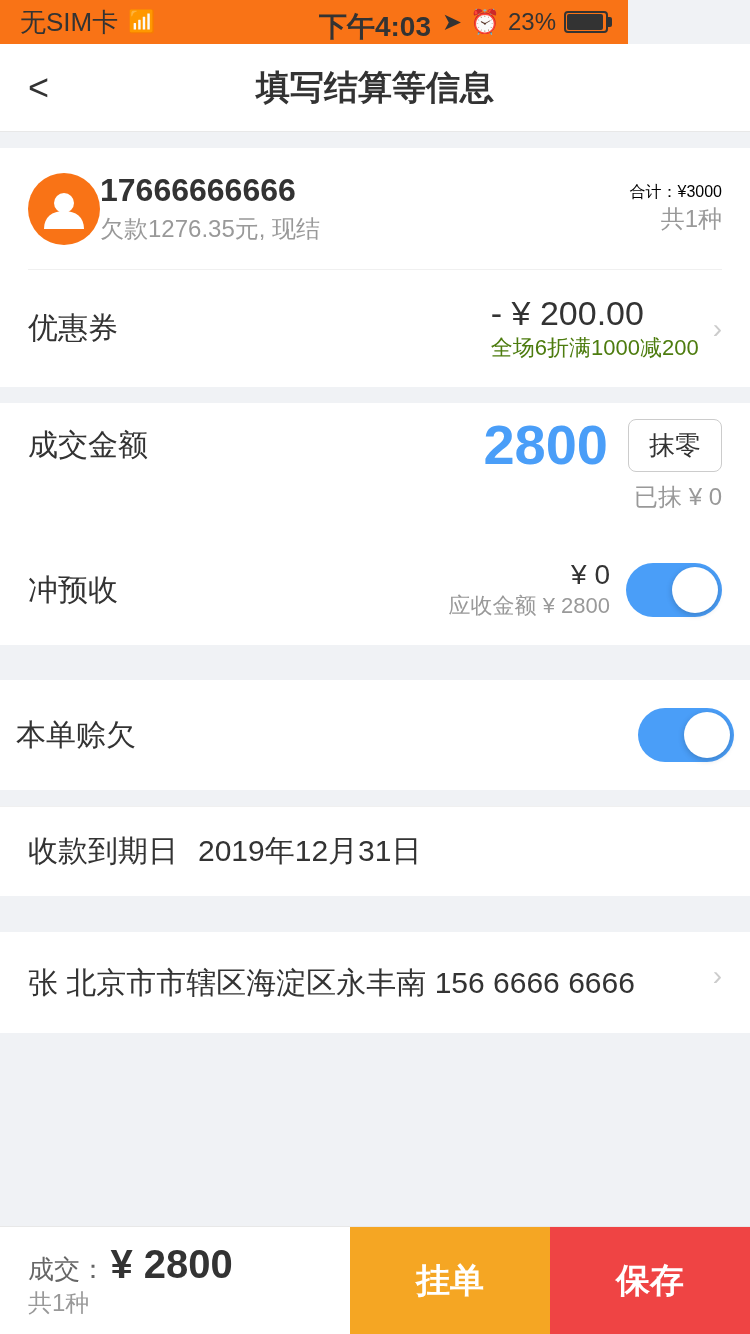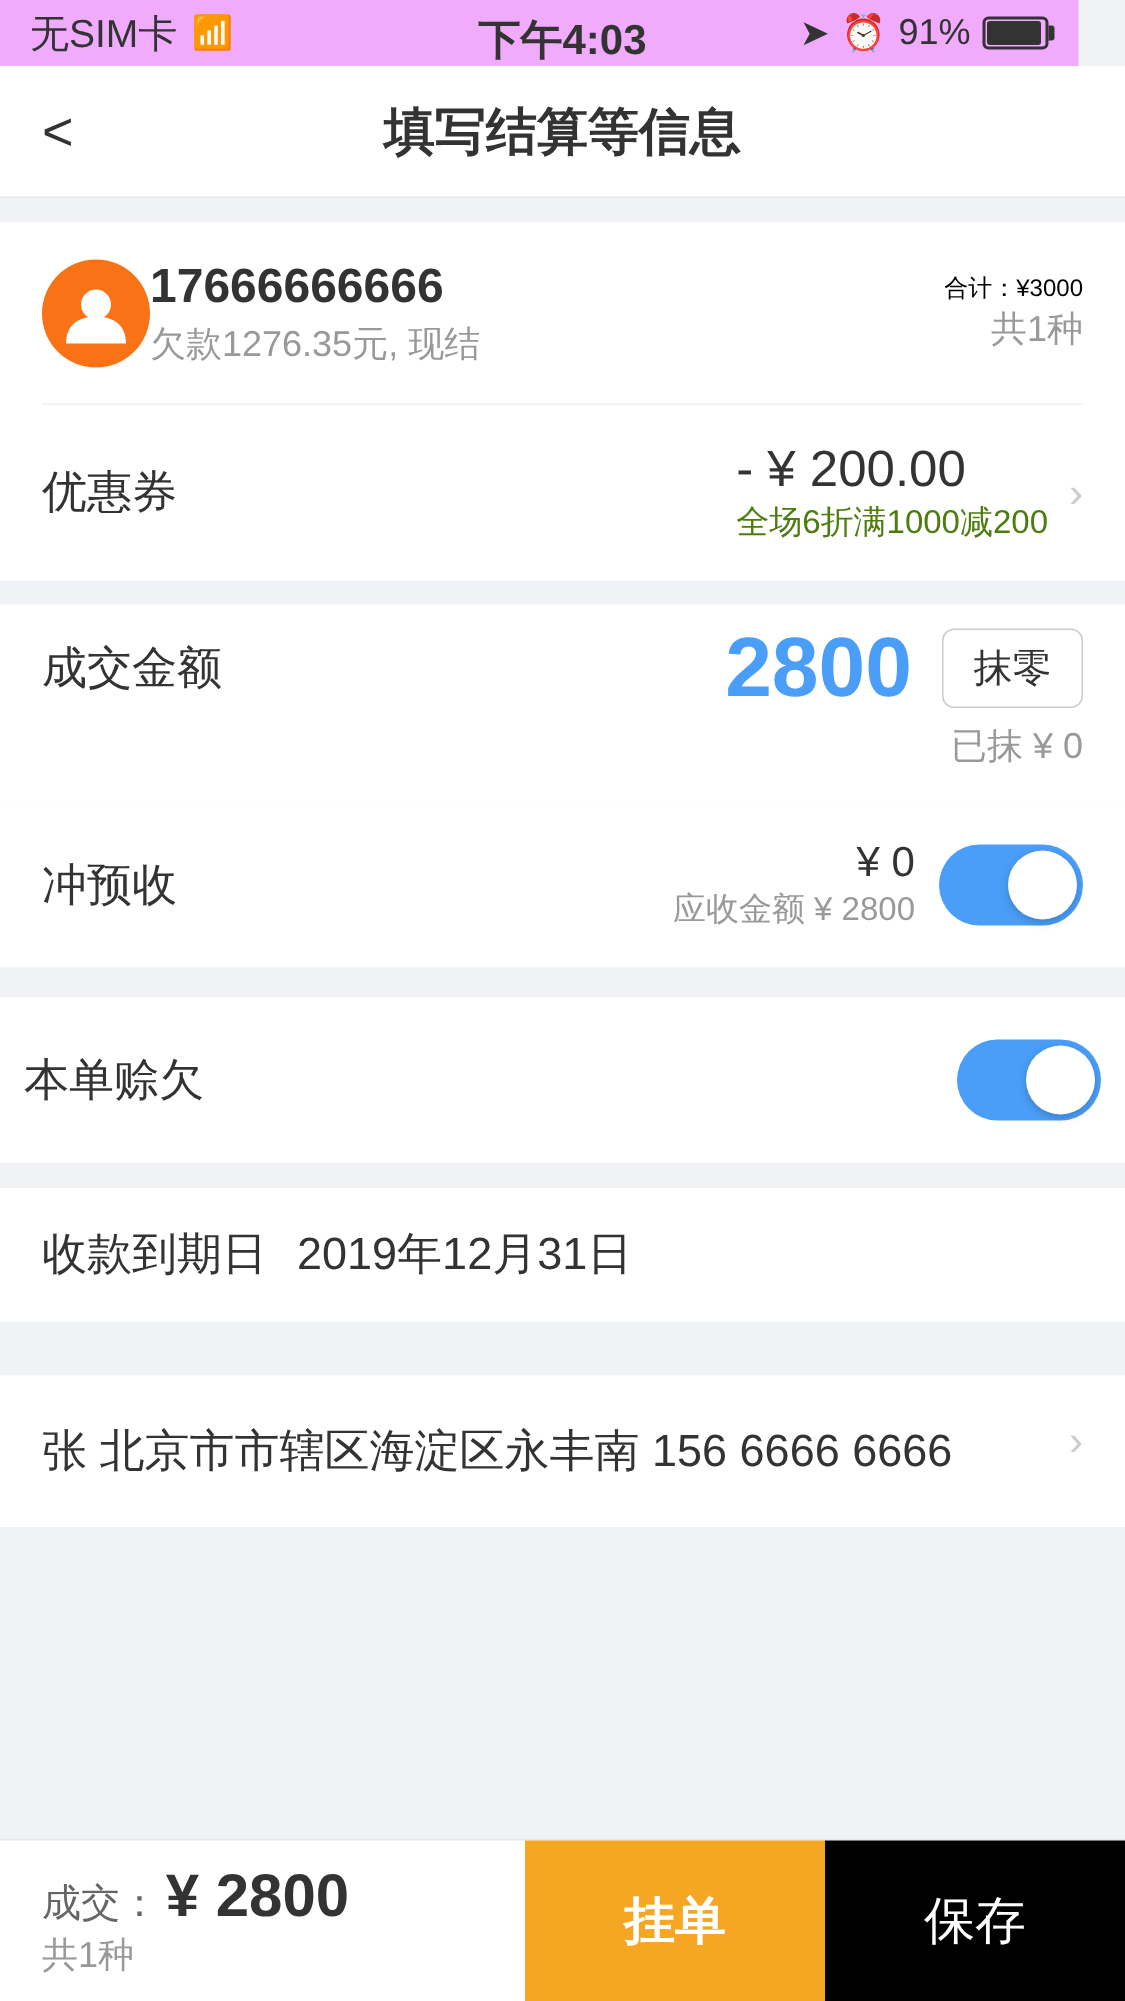--- a/index.html
+++ b/index.html
@@ -8,23 +8,23 @@
       width: 750px;
       min-height: 1334px;
       background: #f0f2f5;
       font-family: -apple-system, 'PingFang SC', 'Helvetica Neue', Arial, sans-serif;
       position: relative;
       overflow-x: hidden;
     }
 
     
     .status-bar {
-      width: 719px;
+      width: 628px;
       height: 44px;
-      background: #f0abfc;
+      background: #f97316;
       display: flex;
       align-items: center;
       justify-content: space-between;
       padding: 16px 20px;
       font-size: 26px;
     }
     .status-left {
       display: flex;
       align-items: center;
       gap: 10px;
@@ -403,27 +403,27 @@
       justify-content: center;
       font-size: 34px;
       color: #fff;
       font-weight: 600;
       cursor: pointer;
       flex-shrink: 0;
     }
     .btn-save {
       width: 200px;
       height: 108px;
-      background: #000000;
+      background: #ef4444;
       display: flex;
       align-items: center;
       justify-content: center;
       font-size: 34px;
       color: #fff;
-      font-weight: 400;
+      font-weight: 700;
       cursor: pointer;
       flex-shrink: 0;
     }
 
     .gray-bg {
       background: #f0f2f5;
       height: 200px;
     }
   </style>
 </head>
@@ -431,21 +431,21 @@
 
 <div class="status-bar">
   <div class="status-left">
     <span>无SIM卡</span>
     <span class="wifi-icon">📶</span>
   </div>
   <div class="status-center">下午4:03</div>
   <div class="status-right">
     <span>➤</span>
     <span>⏰</span>
-    <span>91%</span>
+    <span>23%</span>
     <span class="battery-icon">
       <span class="battery-fill"></span>
     </span>
   </div>
 </div>
 
 <div class="nav-bar">
   <span class="nav-back">&lt;</span>
   <span class="nav-title">填写结算等信息</span>
 </div>
@@ -494,21 +494,21 @@
       <div class="amount-right">
         <span class="amount-value">2800</span>
         <button class="btn-round-zero">抹零</button>
       </div>
     </div>
     <div style="text-align: right; padding-bottom: 8px;">
       <span class="amount-sub">已抹  ¥ 0</span>
     </div>
   </div>
 
-  <div class="deposit-section" style="margin-bottom: 0;">
+  <div class="deposit-section" style="margin-bottom: 15px;">
     <div class="deposit-row">
       <span class="deposit-label">冲预收</span>
       <div class="deposit-right">
         <div>
           <div class="deposit-value">¥ 0</div>
           <div class="deposit-sub">应收金额 ¥ 2800</div>
         </div>
         <div class="toggle">
           <div class="toggle-thumb"></div>
         </div>

